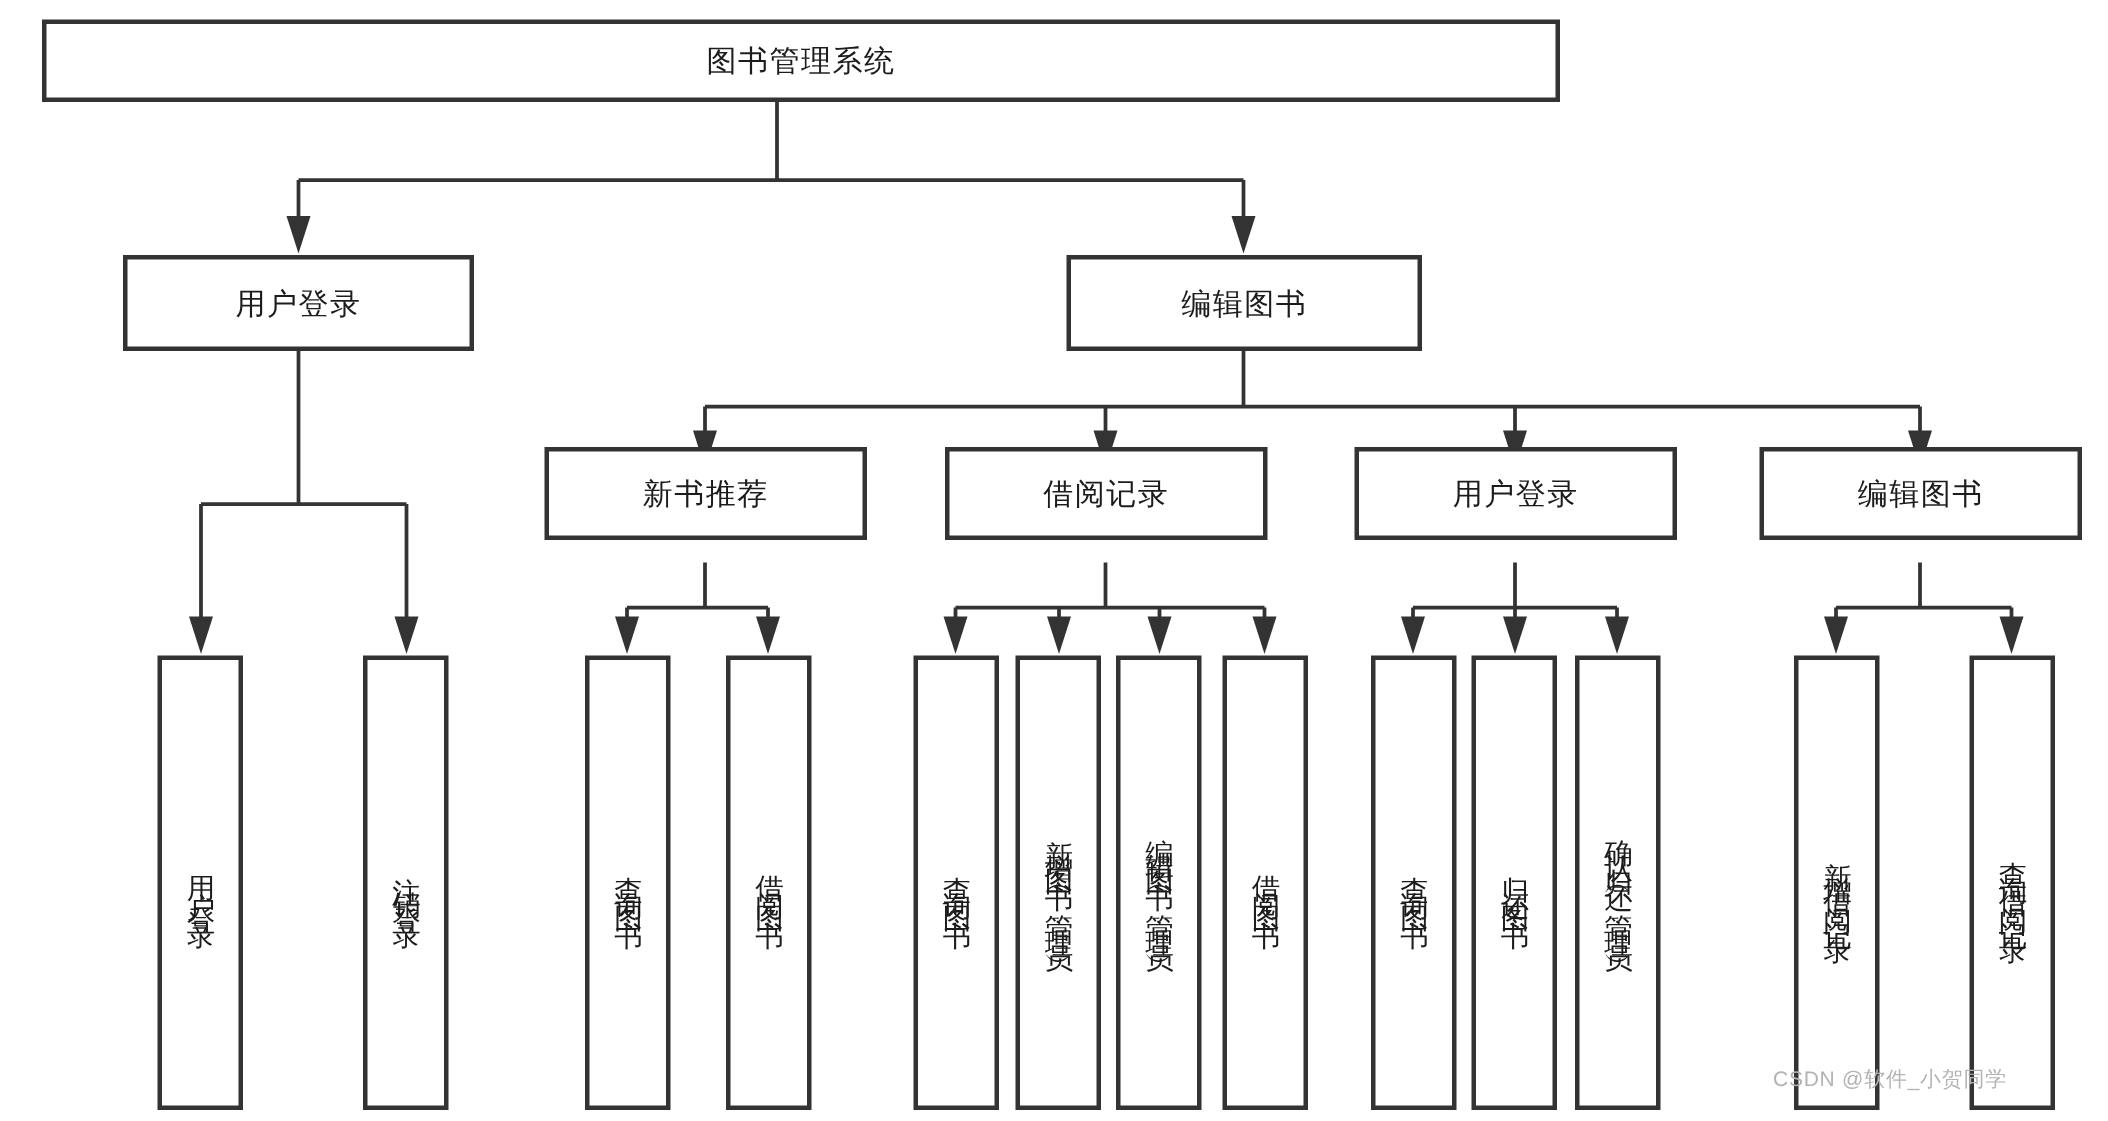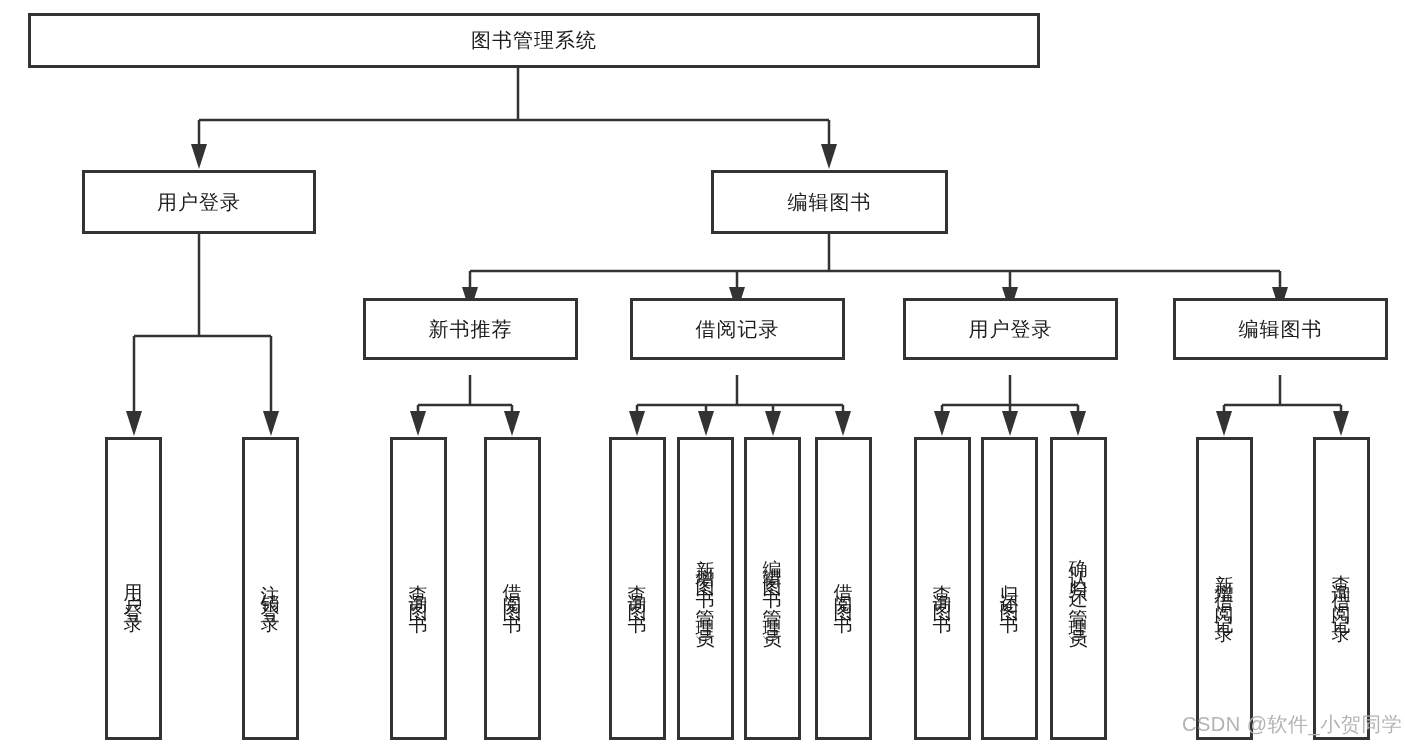--- a/index.html
+++ b/index.html
@@ -66,21 +66,21 @@
   .leaf-8  { left: 815px; }
   .leaf-9  { left: 914px; }
   .leaf-10 { left: 981px; }
   .leaf-11 { left: 1050px; }
   .leaf-12 { left: 1196px; }
   .leaf-13 { left: 1313px; }
   .watermark {
     position: absolute;
     left: 1182px;
     top: 711px;
-    font-size: 20px;
+    font-size: 14px;
     color: #b3b3b3;
     white-space: nowrap;
     z-index: 10;
     letter-spacing: 0.5px;
   }
 </style>
 </head>
 <body>
 
 <div class="canvas">

